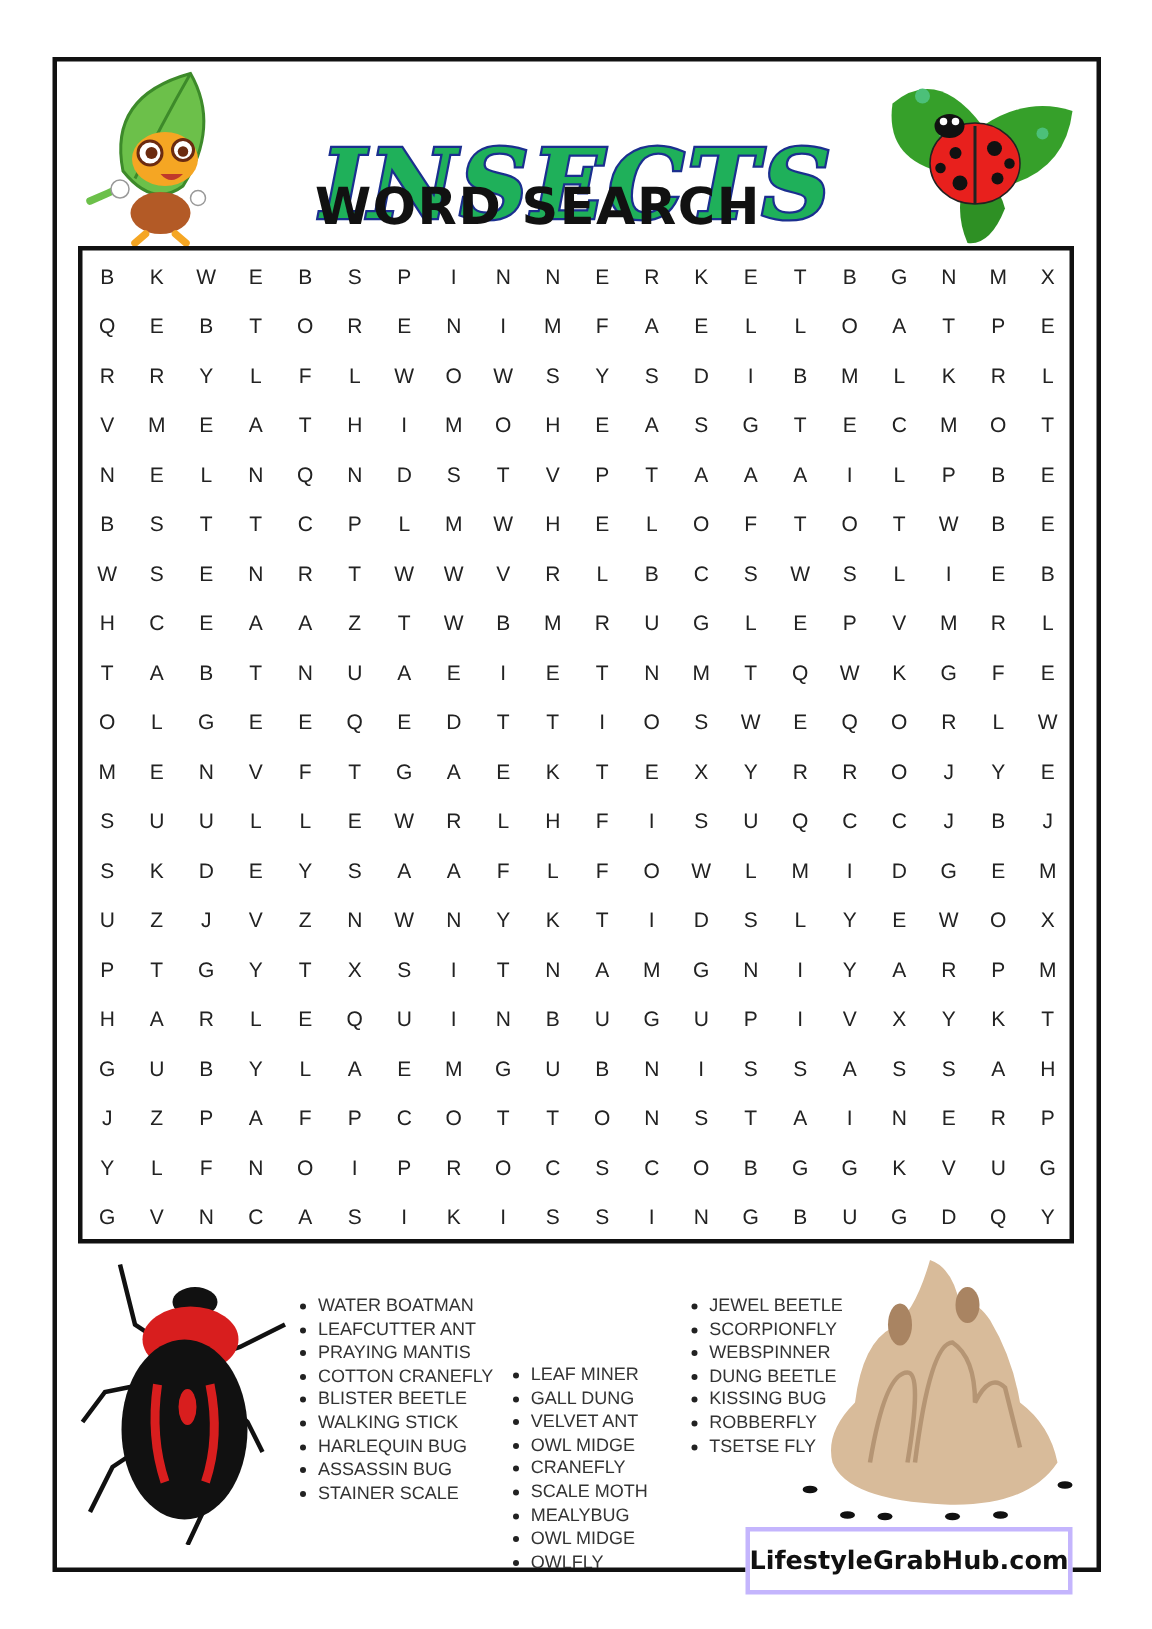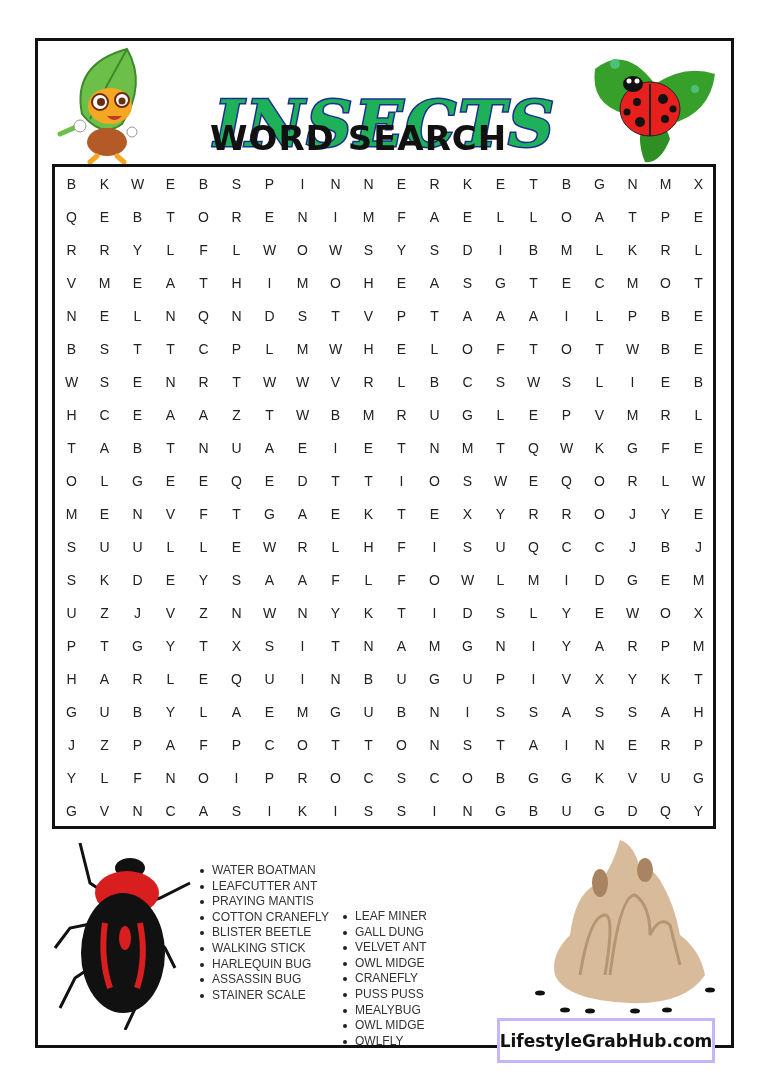--- a/index.html
+++ b/index.html
@@ -550,24 +550,33 @@
       <li class="word">HARLEQUIN BUG</li>
       <li class="word">ASSASSIN BUG</li>
       <li class="word">STAINER SCALE</li>
     </ul>
   <ul class="word-col c2" id="wc1">
       <li class="word">LEAF MINER</li>
       <li class="word">GALL DUNG</li>
       <li class="word">VELVET ANT</li>
       <li class="word">OWL MIDGE</li>
       <li class="word">CRANEFLY</li>
-      <li class="word">PUSS PUSS</li>
+      <li class="word">SCALE MOTH</li>
       <li class="word">MEALYBUG</li>
       <li class="word">OWL MIDGE</li>
       <li class="word">OWLFLY</li>
+    </ul>
+  <ul class="word-col c3" id="wc2">
+      <li class="word">JEWEL BEETLE</li>
+      <li class="word">SCORPIONFLY</li>
+      <li class="word">WEBSPINNER</li>
+      <li class="word">DUNG BEETLE</li>
+      <li class="word">KISSING BUG</li>
+      <li class="word">ROBBERFLY</li>
+      <li class="word">TSETSE FLY</li>
     </ul>
 </div>
 
 <svg class="mound-art" viewBox="0 0 190 180">
   <path d="M20 140 Q15 120 35 100 Q40 60 60 50 Q75 40 85 5 Q100 10 105 35 Q115 30 125 45 Q140 70 145 100 Q165 115 170 140 Q150 170 95 168 Q30 165 20 140Z" fill="#d8bb9a"></path>
   <ellipse cx="65" cy="48" rx="8" ry="14" fill="#a98462"></ellipse>
   <ellipse cx="110" cy="35" rx="8" ry="12" fill="#a98462"></ellipse>
   <path d="M45 140 Q55 80 70 80 Q80 80 70 140" stroke="#b59574" stroke-width="3" fill="none"></path>
   <path d="M75 140 Q85 60 100 60 Q115 70 115 100 Q125 80 135 90 Q140 110 145 130" stroke="#b59574" stroke-width="3" fill="none"></path>
   <g fill="#111">

